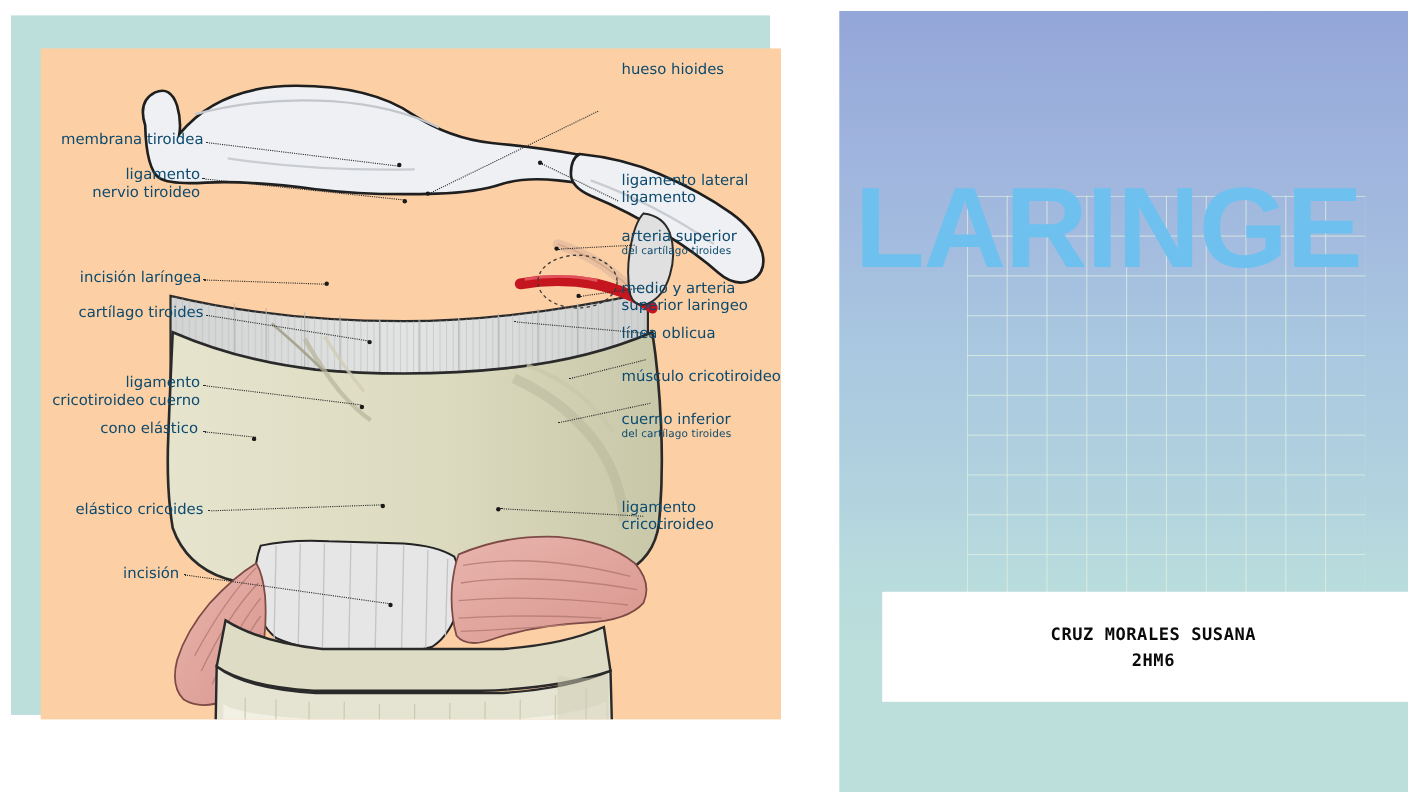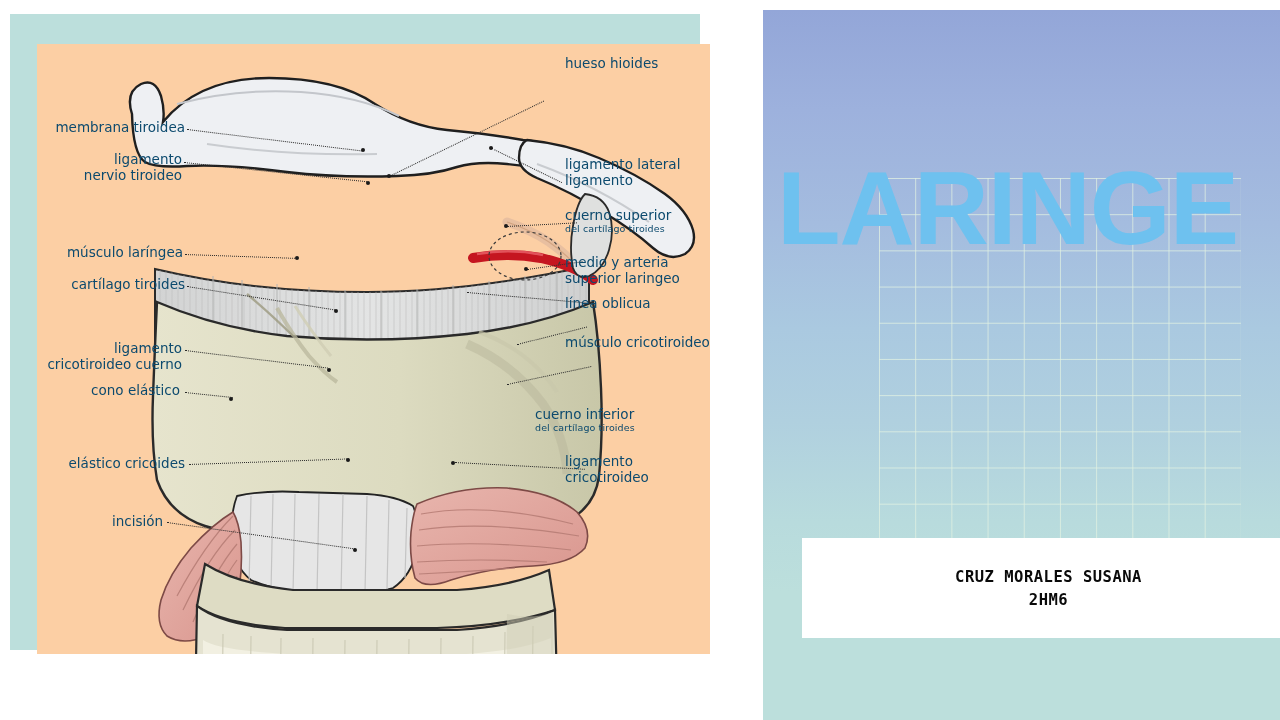--- a/index.html
+++ b/index.html
@@ -245,21 +245,21 @@
       <div class="lbl r" style="left:0px;top:76px;width:148px;">
         <span>membrana tiroidea</span>
       </div>
 
       <div class="lbl r" style="left:0px;top:108px;width:145px;">
         <span>ligamento</span><br>
         <span>nervio tiroideo</span>
       </div>
 
       <div class="lbl r" style="left:0px;top:201px;width:146px;">
-        <span>músculo laríngea</span>
+        <span>incisión laríngea</span>
       </div>
 
       <div class="lbl r" style="left:0px;top:233px;width:148px;">
         <span>cartílago tiroides</span>
       </div>
 
       <div class="lbl r" style="left:0px;top:297px;width:145px;">
         <span>ligamento</span><br>
         <span>cricotiroideo cuerno</span>
       </div>
@@ -279,38 +279,38 @@
       <div class="lbl" style="left:528px;top:12px;">
         <span>hueso hioides</span>
       </div>
 
       <div class="lbl" style="left:528px;top:113px;">
         <span>ligamento lateral</span><br>
         <span>ligamento</span>
       </div>
 
       <div class="lbl" style="left:528px;top:164px;">
-        <span>cuerno superior</span>
+        <span>arteria superior</span>
         <span class="sub">del cartílago tiroides</span>
       </div>
 
       <div class="lbl" style="left:528px;top:211px;">
         <span>medio y arteria</span><br>
         <span>superior laringeo</span>
       </div>
 
       <div class="lbl" style="left:528px;top:252px;">
         <span>línea oblicua</span>
       </div>
 
       <div class="lbl" style="left:528px;top:291px;">
         <span>músculo cricotiroideo</span>
       </div>
 
-      <div class="lbl" style="left:498px;top:330px;margin-top:33px;">
+      <div class="lbl" style="left:528px;top:330px;">
         <span>cuerno inferior</span>
         <span class="sub">del cartílago tiroides</span>
       </div>
 
       <div class="lbl" style="left:528px;top:410px;">
         <span>ligamento</span><br>
         <span>cricotiroideo</span>
       </div>
 
     </div>

